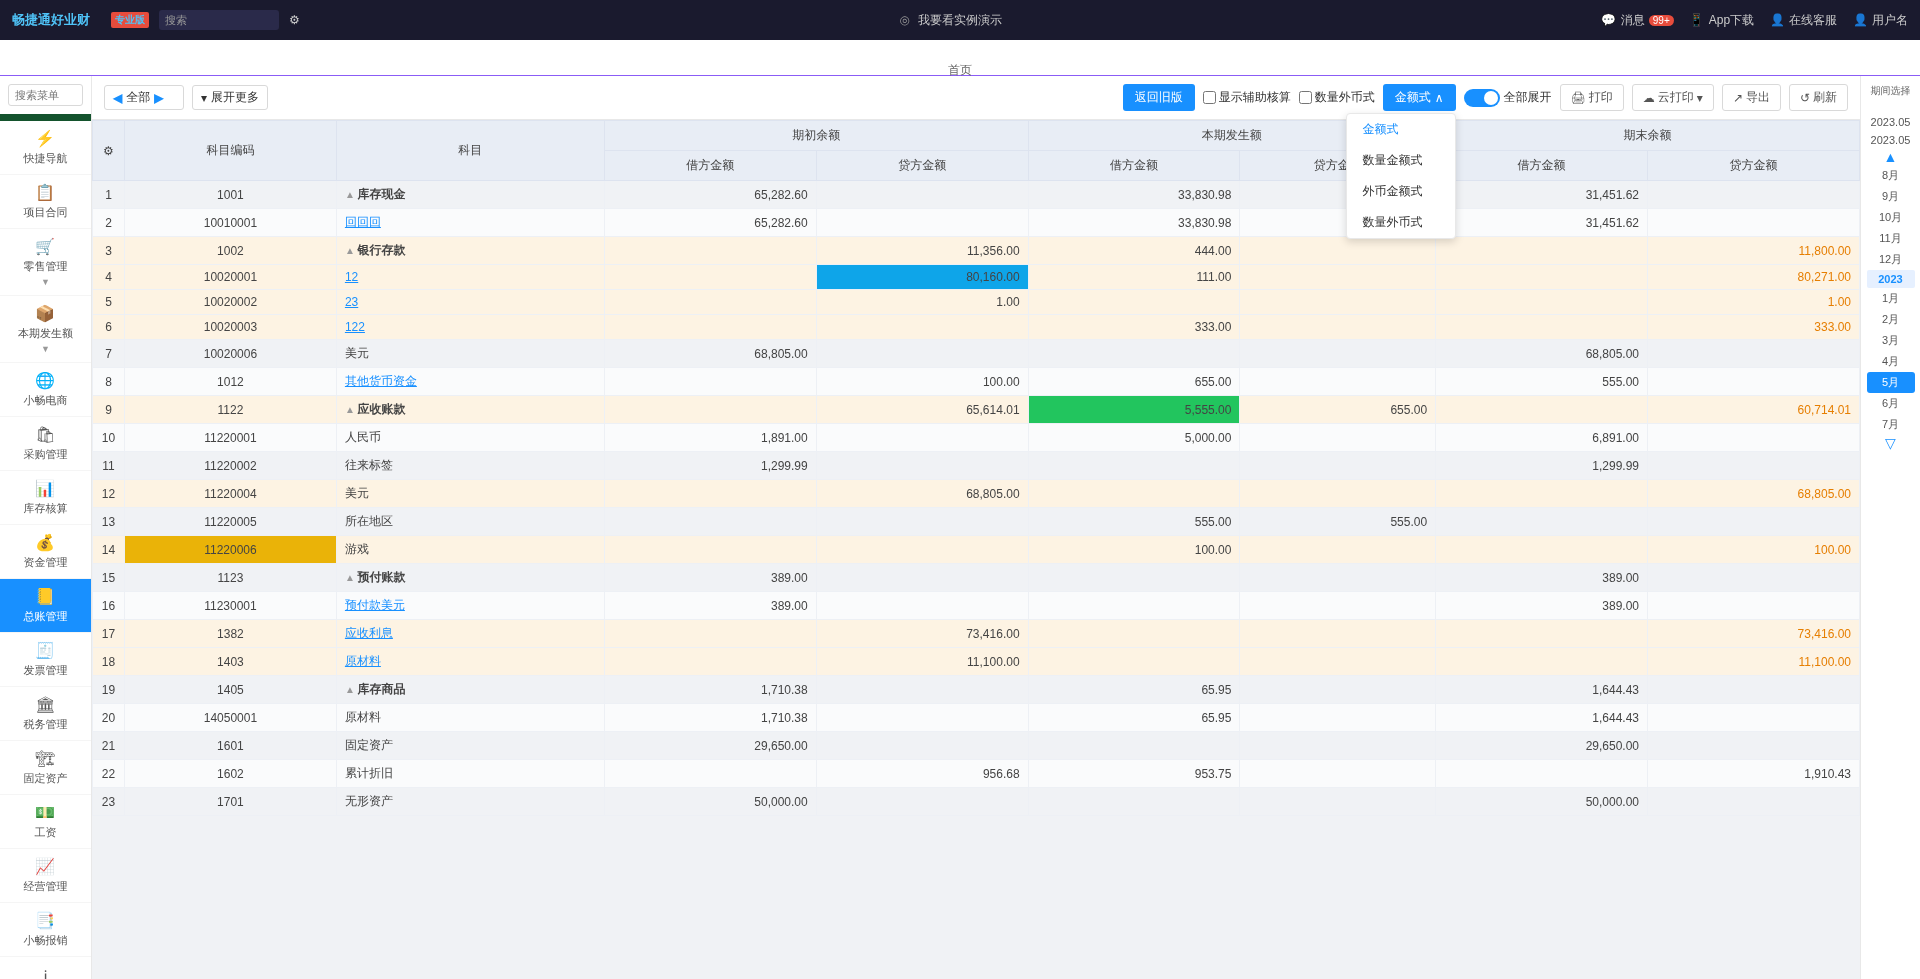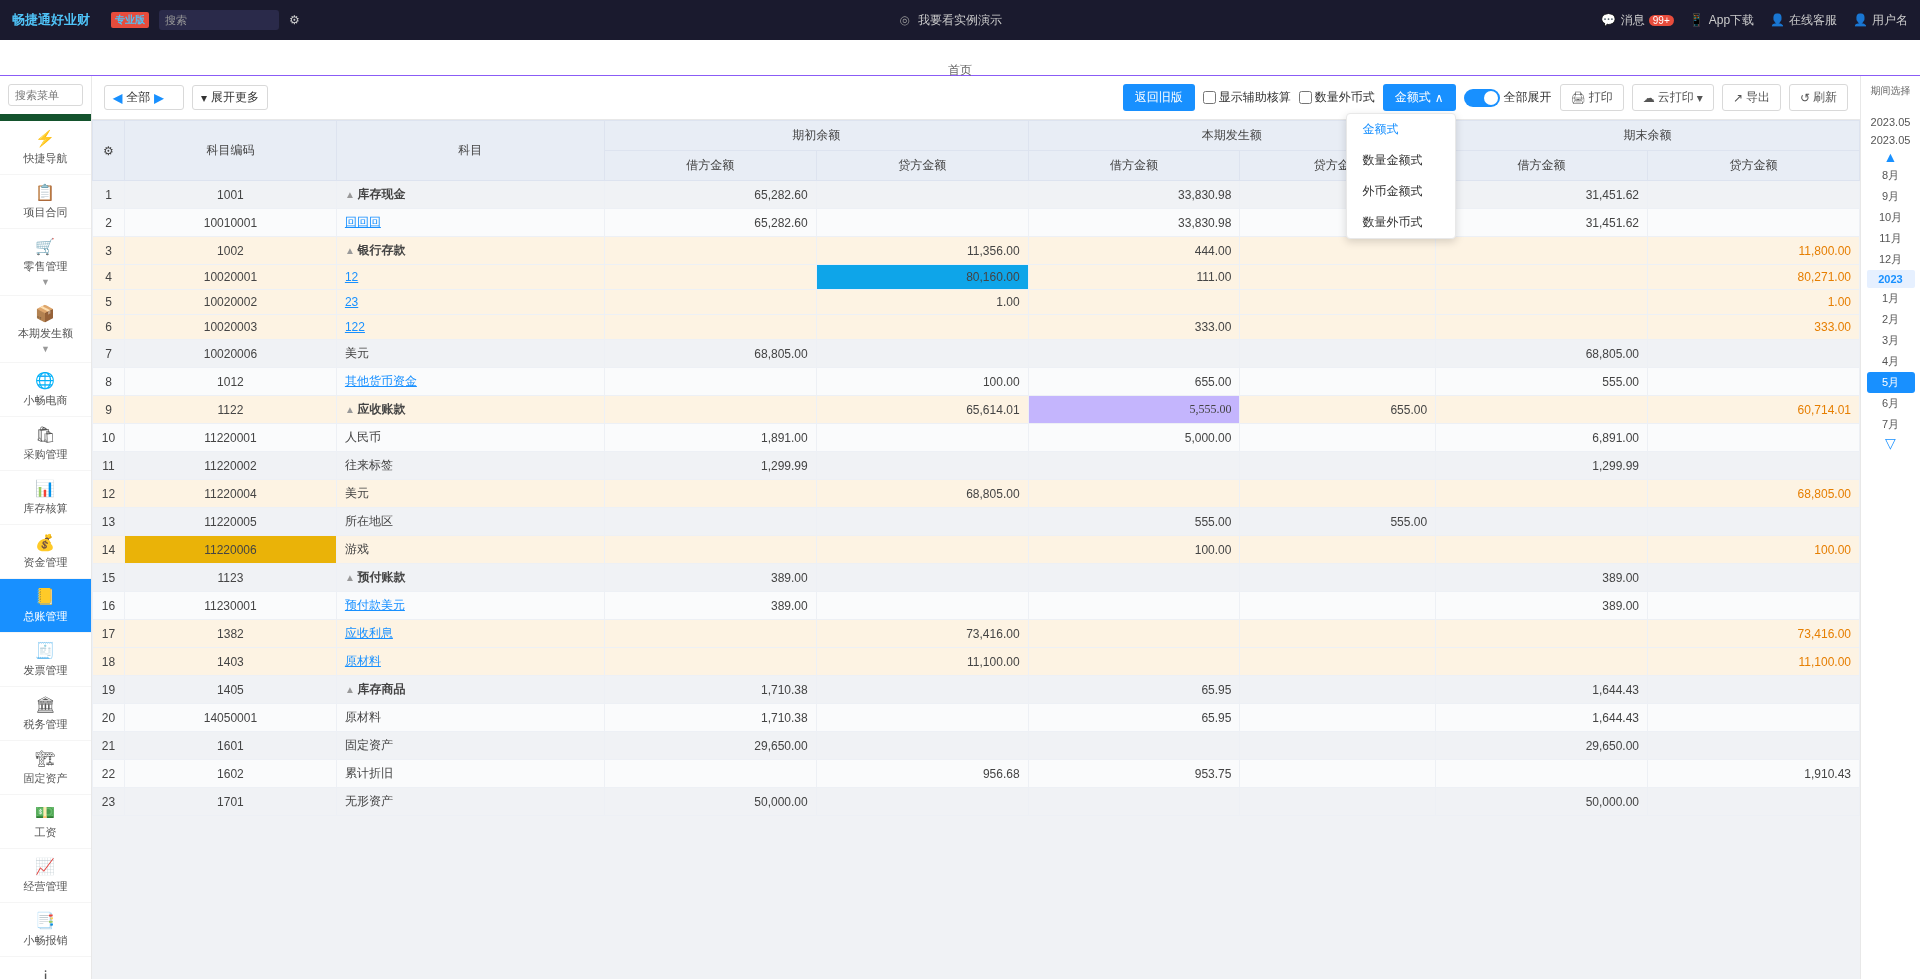--- a/index.html
+++ b/index.html
@@ -556,21 +556,21 @@
   </tr>
             <tr>
     <td class="td-code" style="background:#fdf3e3;">9</td>
     <td class="td-code" style="background:#fdf3e3;">1122</td>
     <td class="td-name" style="background:#fdf3e3;">
       <span style="color:#999;font-size:10px;">▲ </span>
       <strong>应收账款</strong>
     </td>
     <td class="td-num" style="background:#fdf3e3;"></td>
     <td class="td-num" style="background:#fdf3e3;">65,614.01</td>
-    <td class="td-num" style="background:#c4b5fd;font-family:Liberation Serif, serif;">5,555.00</td>
+    <td class="td-num" style="background:#22c55e;">5,555.00</td>
     <td class="td-num" style="background:#fdf3e3;">655.00</td>
     <td class="td-num" style="background:#fdf3e3;"></td>
     <td class="td-num" style="background:#fdf3e3;color:#e67e00;text-align:right;">60,714.01</td>
   </tr>
             <tr>
     <td class="td-code" style="">10</td>
     <td class="td-code" style="">11220001</td>
     <td class="td-name" style="">
       
       <span>人民币</span>

